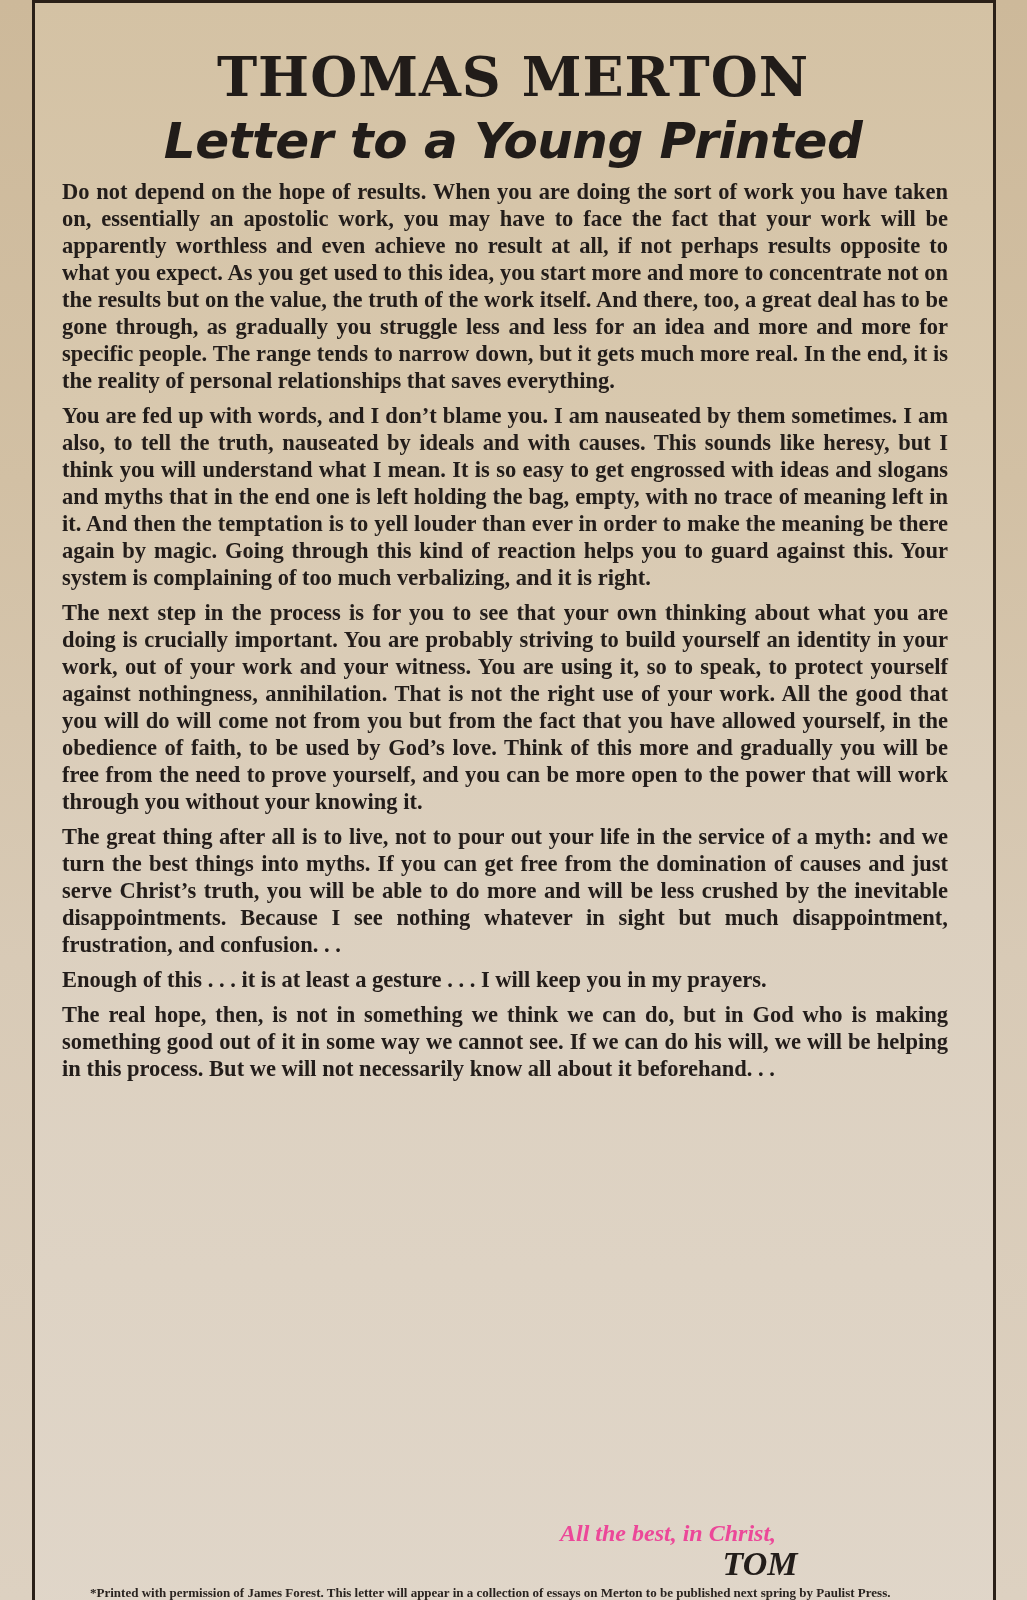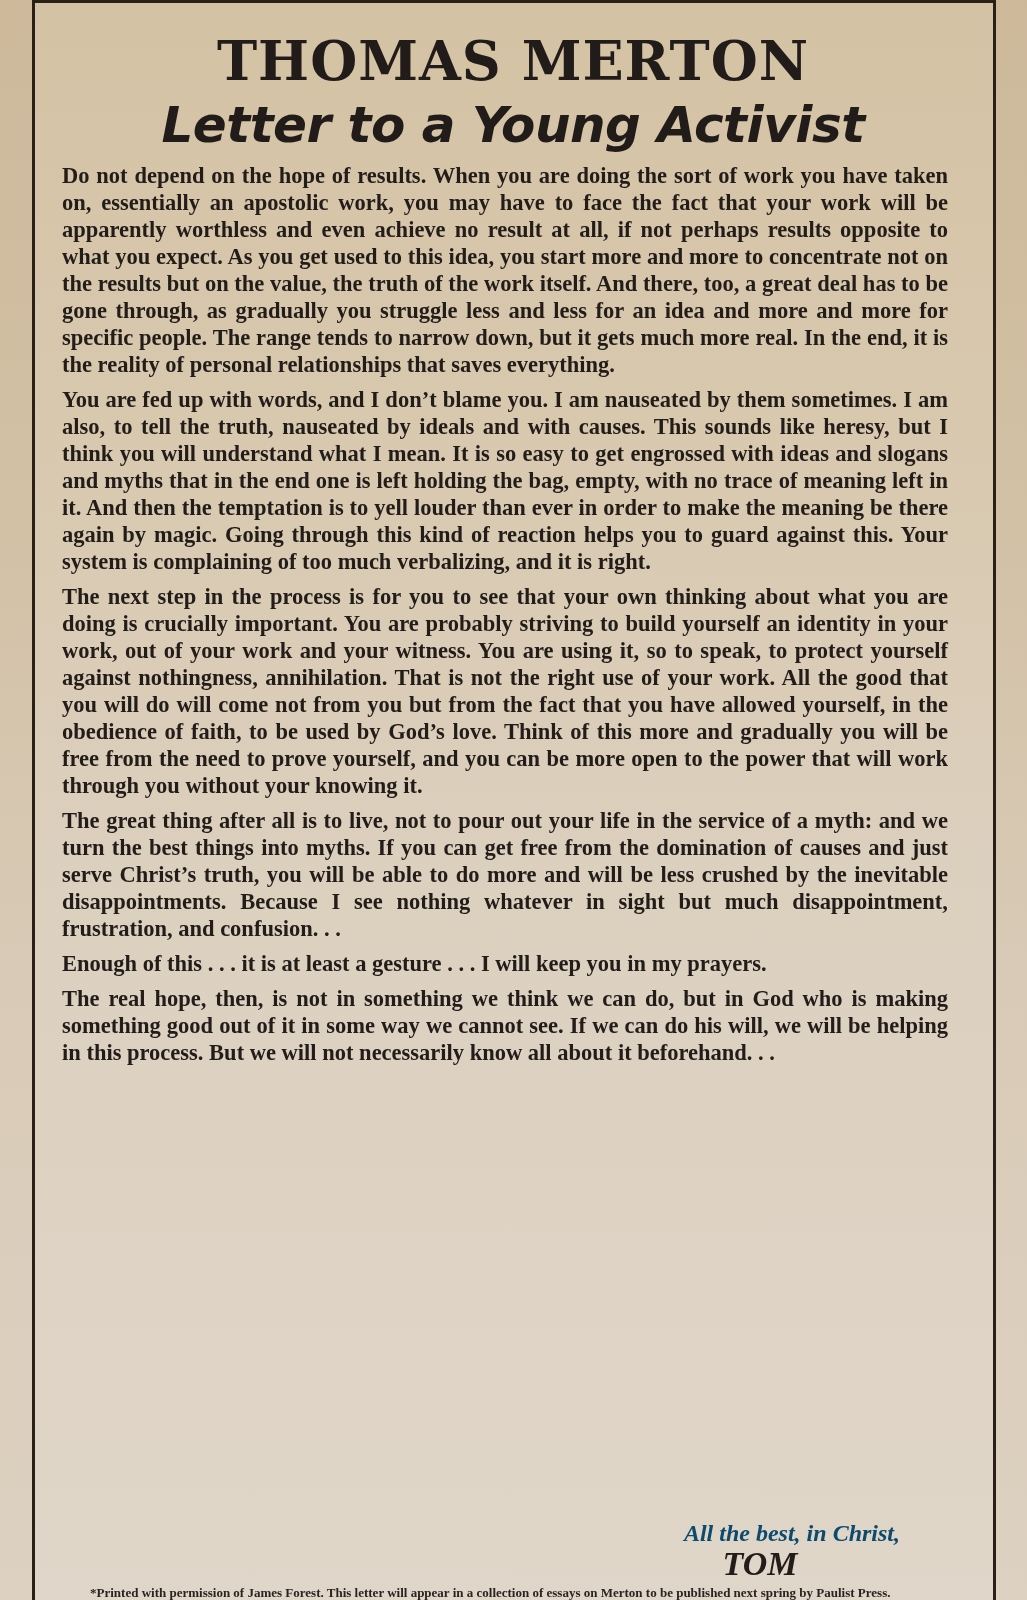--- a/index.html
+++ b/index.html
@@ -22,21 +22,21 @@
       height: 1640px;
       border-left: 3px solid #2a2018;
       border-right: 3px solid #2a2018;
       border-top: 3px solid #2a2018;
       box-sizing: border-box;
       background: linear-gradient(180deg, #d4c2a4 0%, #d8c8ae 25%, #dcd0bf 55%, #e0d6c9 100%);
     }
     .content {
       position: absolute;
       left: 62px;
-      top: 20px;
+      top: 36px;
       width: 902px;
       color: #221c18;
     }
     .title {
       text-align: center;
       font-family: "DejaVu Serif", serif;
       font-weight: bold;
       font-size: 54px;
       letter-spacing: 1px;
       line-height: 62px;
@@ -61,27 +61,27 @@
       line-height: 27px;
       text-align: justify;
       margin: 0 16px 8px 0;
       color: #231d1a;
     }
     .signoff {
       position: absolute;
       left: 560px;
       top: 1518px;
       width: 340px;
-      text-align: right;
+      text-align: left;
       font-family: "Liberation Serif", serif;
       font-style: italic;
       font-weight: bold;
       font-size: 24px;
       line-height: 30px;
-      color: #0c4a6e;
+      color: #ec4899;
     }
     .signname {
       position: absolute;
       left: 700px;
       top: 1546px;
       width: 120px;
       text-align: center;
       font-family: "Liberation Serif", serif;
       font-style: italic;
       font-weight: bold;
@@ -104,21 +104,21 @@
       margin-top: 8px;
     }
   </style>
 </head>
 <body>
 
 <div class="frame"></div>
 
 <div class="content">
   <h1 class="title">THOMAS MERTON</h1>
-  <h2 class="subtitle">Letter to a Young Activist</h2>
+  <h2 class="subtitle">Letter to a Young Printed</h2>
 
   <p class="para">Do not depend on the hope of results. When you are doing the sort of work you have taken on, essentially an apostolic work, you may have to face the fact that your work will be apparently worthless and even achieve no result at all, if not perhaps results opposite to what you expect. As you get used to this idea, you start more and more to concentrate not on the results but on the value, the truth of the work itself. And there, too, a great deal has to be gone through, as gradually you struggle less and less for an idea and more and more for specific people. The range tends to narrow down, but it gets much more real. In the end, it is the reality of personal relationships that saves every­thing.</p>
   <p class="para">You are fed up with words, and I don’t blame you. I am nauseated by them sometimes. I am also, to tell the truth, nauseated by ideals and with causes. This sounds like heresy, but I think you will understand what I mean. It is so easy to get engrossed with ideas and slogans and myths that in the end one is left holding the bag, empty, with no trace of meaning left in it. And then the temptation is to yell louder than ever in order to make the meaning be there again by magic. Going through this kind of reaction helps you to guard against this. Your system is complaining of too much verbalizing, and it is right.</p>
   <p class="para">The next step in the process is for you to see that your own thinking about what you are doing is crucially important. You are probably striving to build yourself an identity in your work, out of your work and your witness. You are using it, so to speak, to protect yourself against nothingness, annihilation. That is not the right use of your work. All the good that you will do will come not from you but from the fact that you have allowed yourself, in the obedience of faith, to be used by God’s love. Think of this more and gradually you will be free from the need to prove yourself, and you can be more open to the power that will work through you without your knowing it.</p>
   <p class="para">The great thing after all is to live, not to pour out your life in the service of a myth: and we turn the best things into myths. If you can get free from the domination of causes and just serve Christ’s truth, you will be able to do more and will be less crushed by the inevitable disappointments. Because I see nothing whatever in sight but much disappointment, frustration, and confusion. . .</p>
   <p class="para">Enough of this . . . it is at least a gesture . . . I will keep you in my prayers.</p>
   <p class="para">The real hope, then, is not in something we think we can do, but in God who is making something good out of it in some way we cannot see. If we can do his will, we will be helping in this process. But we will not necessarily know all about it beforehand. . .</p>
 </div>
 
 <div class="signoff">All the best, in Christ,</div>

